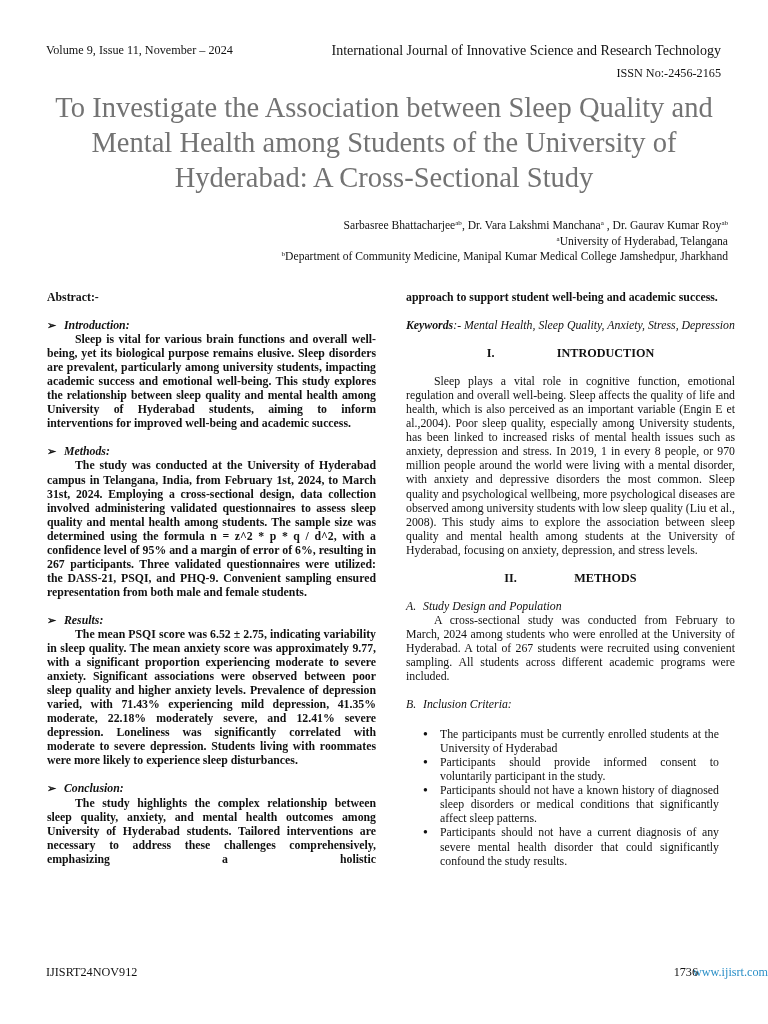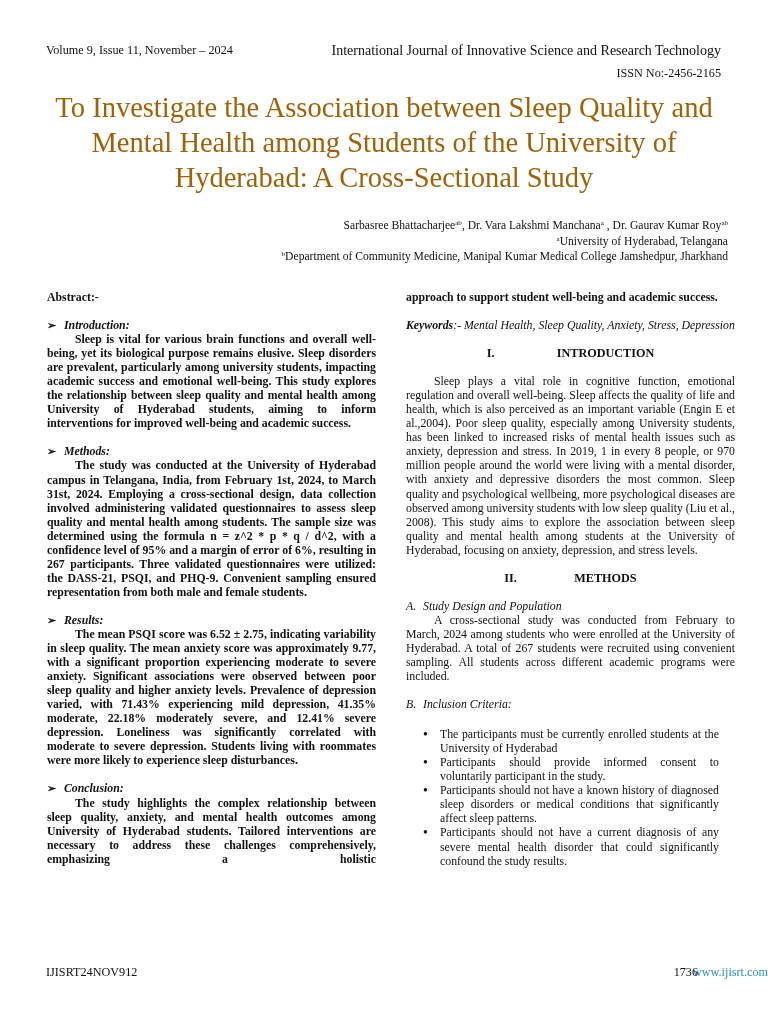--- a/index.html
+++ b/index.html
@@ -5,21 +5,21 @@
   html, body { margin: 0; padding: 0; background: #ffffff; }
   body {
     width: 768px; height: 1024px; position: relative; overflow: hidden;
     font-family: "Liberation Serif", "DejaVu Serif", serif; color: #111;
   }
   .running-header-left { position: absolute; left: 46px; top: 43px; font-size: 12.2px; }
   .running-header-right { position: absolute; right: 47px; top: 43px; font-size: 14px; text-align: right; }
   .issn { position: absolute; right: 47px; top: 66px; font-size: 12.2px; text-align: right; }
   .title {
     position: absolute; left: 30px; right: 30px; top: 90px;
-    text-align: center; font-size: 28.5px; line-height: 35px; font-weight: normal; margin: 0; color: #a16207;
+    text-align: center; font-size: 28.5px; line-height: 35px; font-weight: normal; margin: 0; color: #737373;
   }
   .affil { position: absolute; left: 40px; right: 40px; top: 218px; text-align: right; font-size: 11.6px; line-height: 15.5px; }
   .affil sup { font-size: 7px; vertical-align: 4px; line-height: 0; }
   .col { position: absolute; top: 290px; width: 329px; font-size: 11.8px; line-height: 14.05px; }
   .col-left { left: 47px; font-family: Liberation Serif, serif; }
   .col-right { left: 406px; }
   .abstract-label { font-weight: bold; margin: 0 0 14px 0; }
   .section-head { font-weight: bold; font-style: italic; margin: 0; display: flex; align-items: baseline; }
   .section-head .arrow { font-style: normal; font-weight: bold; width: 17px; display: inline-block; font-size: 11px; }
   .abs-para { font-weight: bold; text-align: justify; text-indent: 28px; margin: 0 0 14px 0; }

